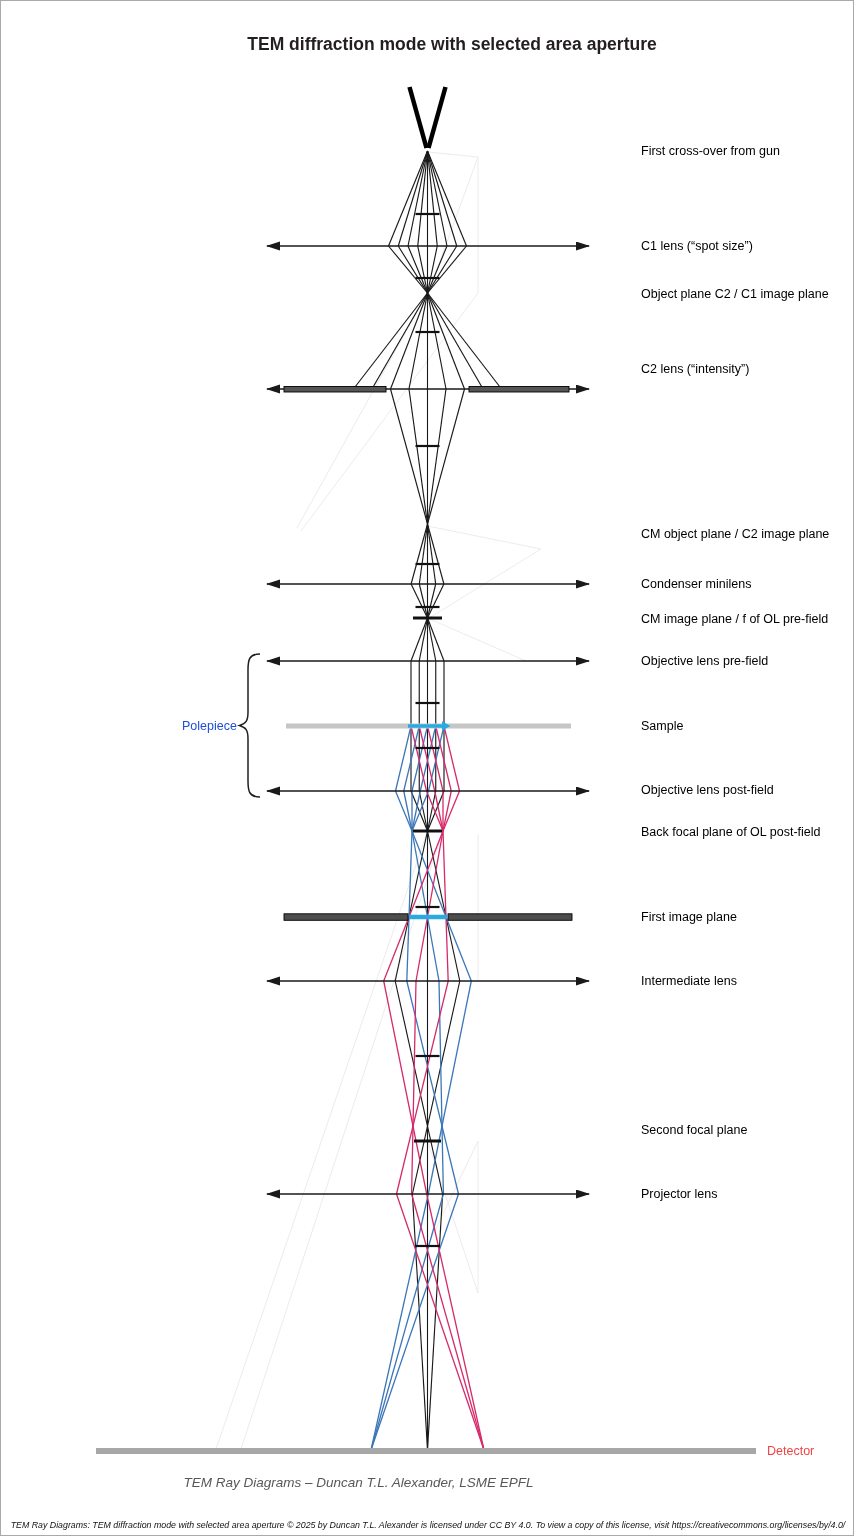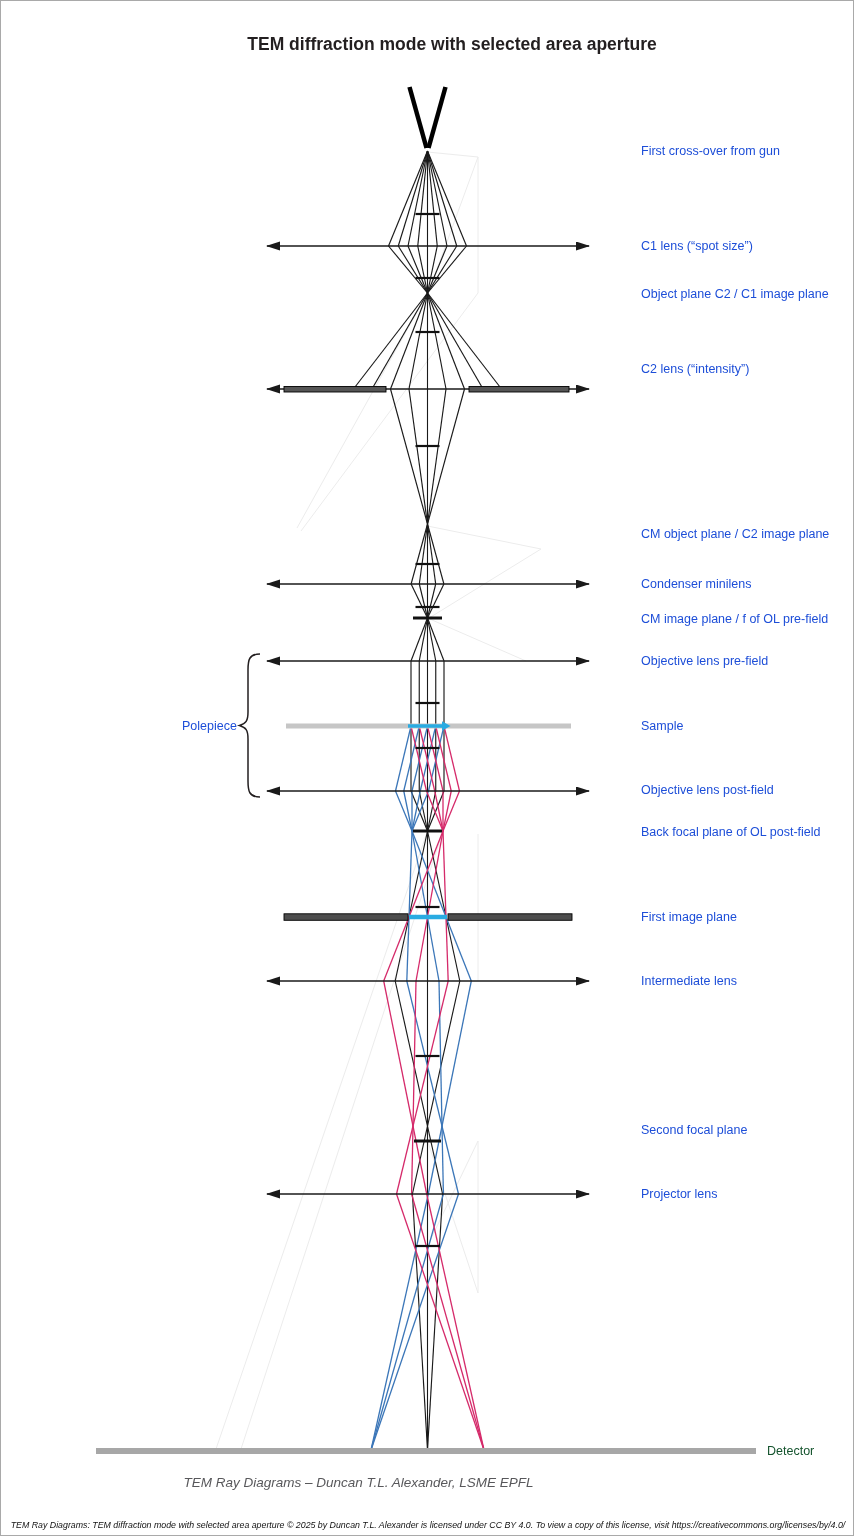--- a/index.html
+++ b/index.html
@@ -3,25 +3,25 @@
 <meta charset="utf-8">
 <style>
   html,body{margin:0;padding:0;background:#fff;}
   #page{position:relative;width:854px;height:1536px;background:#ffffff;
         border:1px solid #a9a9a9;box-sizing:border-box;overflow:hidden;
         font-family:"Liberation Sans",sans-serif;}
   #diagram-svg{position:absolute;left:0;top:0;}
   .title{position:absolute;top:33px;left:0;width:854px;text-align:center;
          font-size:17.5px;font-weight:600;color:#231f20;margin-left:24px;}
   .lbl{position:absolute;left:640px;transform:translateY(-50%);
-       font-size:12.5px;color:#1d4ed8;white-space:nowrap;}
+       font-size:12.5px;color:#000000;white-space:nowrap;}
   .polepiece-lbl{position:absolute;left:181px;top:725px;transform:translateY(-50%);
        font-size:12.5px;color:#1d4ed8;white-space:nowrap;}
   .detector-lbl{position:absolute;left:766px;top:1450px;transform:translateY(-50%);
-       font-size:12.5px;color:#14532d;white-space:nowrap;}
+       font-size:12.5px;color:#ef4444;white-space:nowrap;}
   .credit{position:absolute;top:1481px;left:0;width:715px;text-align:center;
        transform:translateY(-50%);font-size:13.5px;font-style:italic;color:#58585b;}
   .license{position:absolute;top:1524px;left:0;width:854px;text-align:center;
        transform:translateY(-50%);font-size:8.8px;font-style:italic;color:#111;}
   
   .k line, .k path{stroke:#1a1a1a;stroke-width:1.15;fill:none;}
   .b line{stroke:#3b76b8;stroke-width:1.3;}
   .r line{stroke:#d52a6a;stroke-width:1.3;}
   .f line{stroke:#ececec;stroke-width:1;}
   .axis{stroke:#1a1a1a;stroke-width:1.1;}

